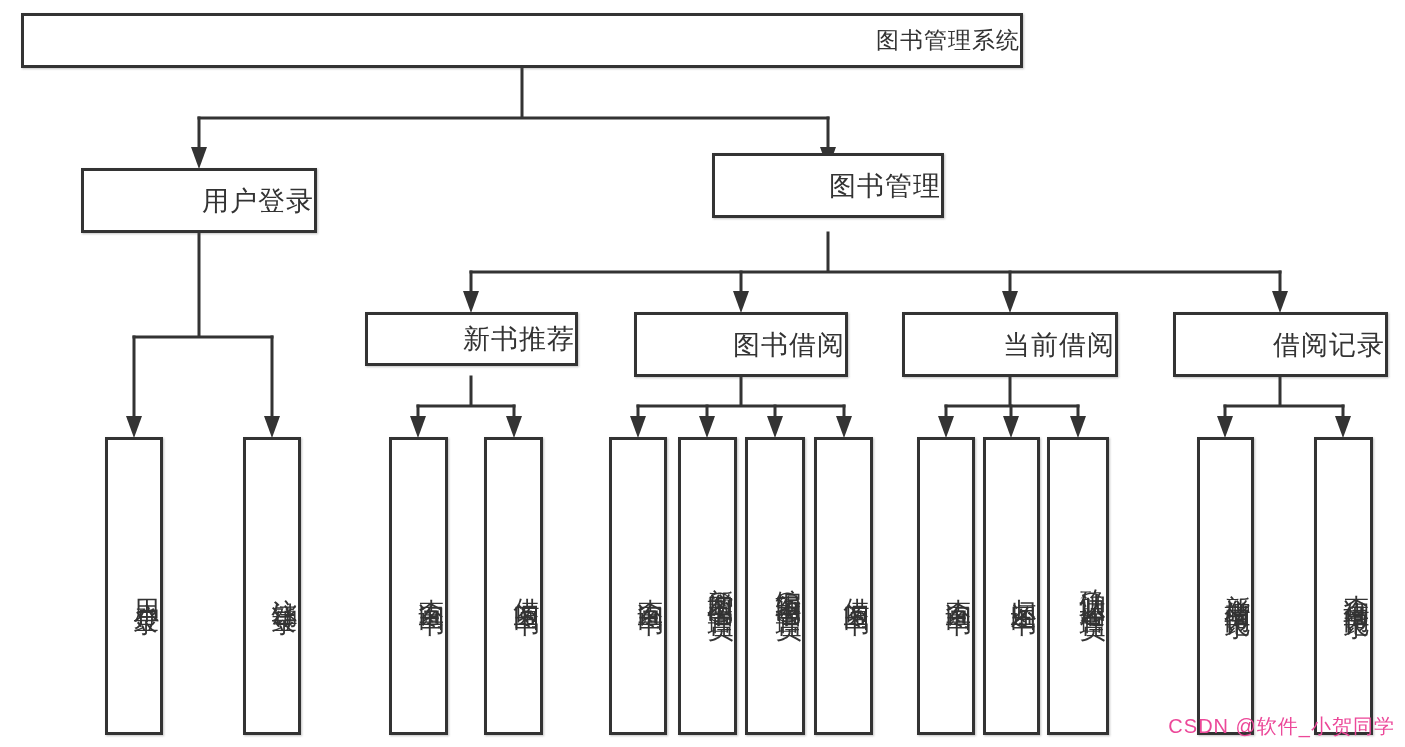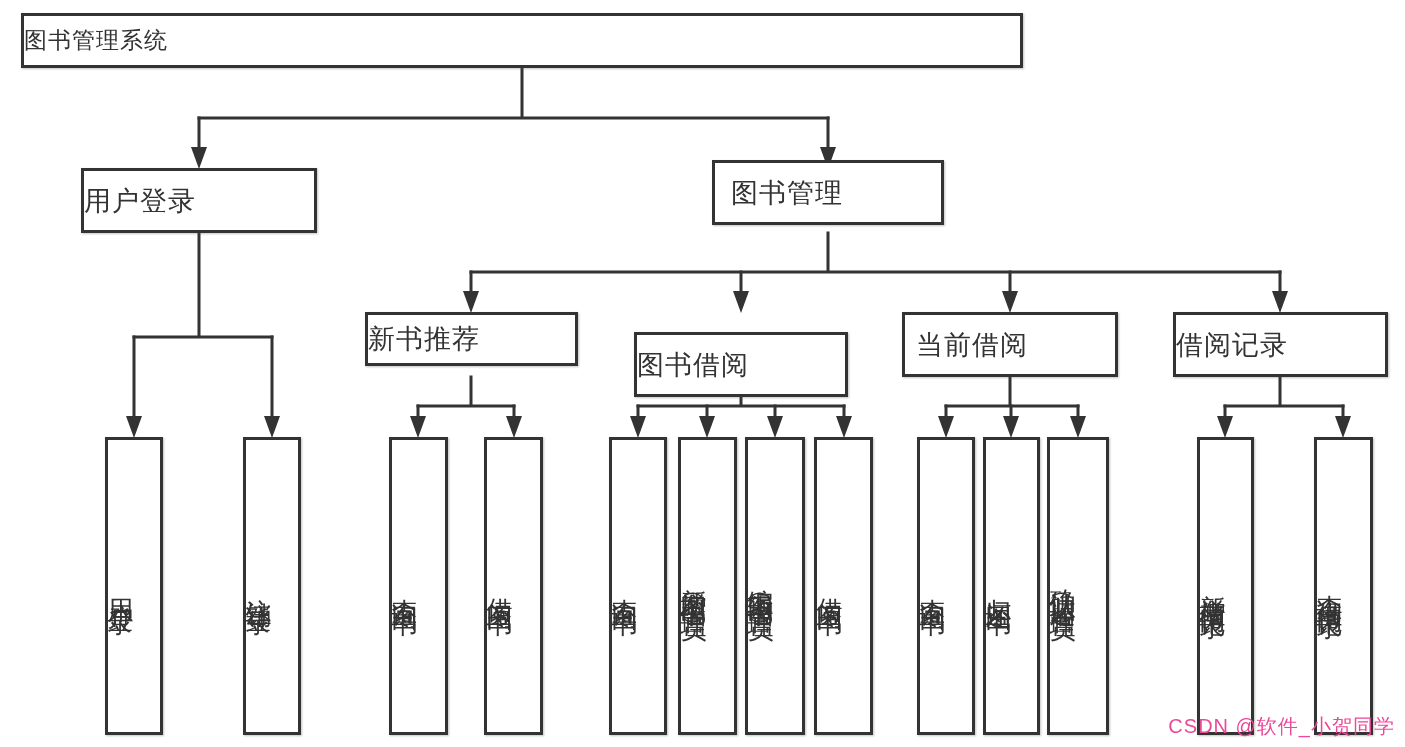--- a/index.html
+++ b/index.html
@@ -3,40 +3,40 @@
 <meta charset="utf-8">
 <style>
   html,body{margin:0;padding:0;background:#ffffff;}
   .canvas{
     position:relative;width:1405px;height:747px;background:#ffffff;overflow:hidden;
     font-family:"Liberation Sans", sans-serif;color:#333333;
   }
   .connectors{position:absolute;left:0;top:0;width:1405px;height:747px;}
   .node{
     position:absolute;box-sizing:border-box;background:#ffffff;
-    border:3px solid #333333;display:flex;align-items:center;justify-content:flex-start;
+    border:3px solid #333333;display:flex;align-items:center;justify-content:flex-end;
     box-shadow:1px 1px 2px rgba(80,80,80,0.35);
   }
   .node span{white-space:nowrap;color:#333333;}
   .root-label{font-size:23px;letter-spacing:1px;}
   .hbox span{font-size:27px;letter-spacing:1px;}
   .vbox span{
     writing-mode:vertical-rl;text-orientation:mixed;
     font-size:26px;letter-spacing:4px;line-height:1;
   }
   .watermark{
     position:absolute;top:713px;right:10px;font-size:20px;color:#ec4899;
     letter-spacing:1px;white-space:nowrap;
   }
   
   .n-root{left:21px;top:13px;width:1002px;height:55px;}
   .n-userlogin{left:81px;top:168px;width:236px;height:65px;}
-  .n-bookmgmt{left:712px;top:160px;width:232px;height:65px;padding-left:16px;}
+  .n-bookmgmt{left:712px;top:153px;width:232px;height:65px;padding-left:16px;}
   .n-recommend{left:365px;top:312px;width:213px;height:54px;}
-  .n-borrow{left:634px;top:332px;width:214px;height:65px;}
+  .n-borrow{left:634px;top:312px;width:214px;height:65px;}
   .n-current{left:902px;top:312px;width:216px;height:65px;padding-left:11px;}
   .n-records{left:1173px;top:312px;width:215px;height:65px;}
   .lv4{top:437px;height:298px;}
   .n-l-userlogin{left:105px;width:58px;}
   .n-l-logout{left:243px;width:58px;}
   .n-l-rec-query{left:389px;width:59px;}
   .n-l-rec-borrow{left:484px;width:59px;}
   .n-l-bb-query{left:609px;width:58px;}
   .n-l-bb-add{left:678px;width:59px;}
   .n-l-bb-edit{left:745px;width:60px;}

